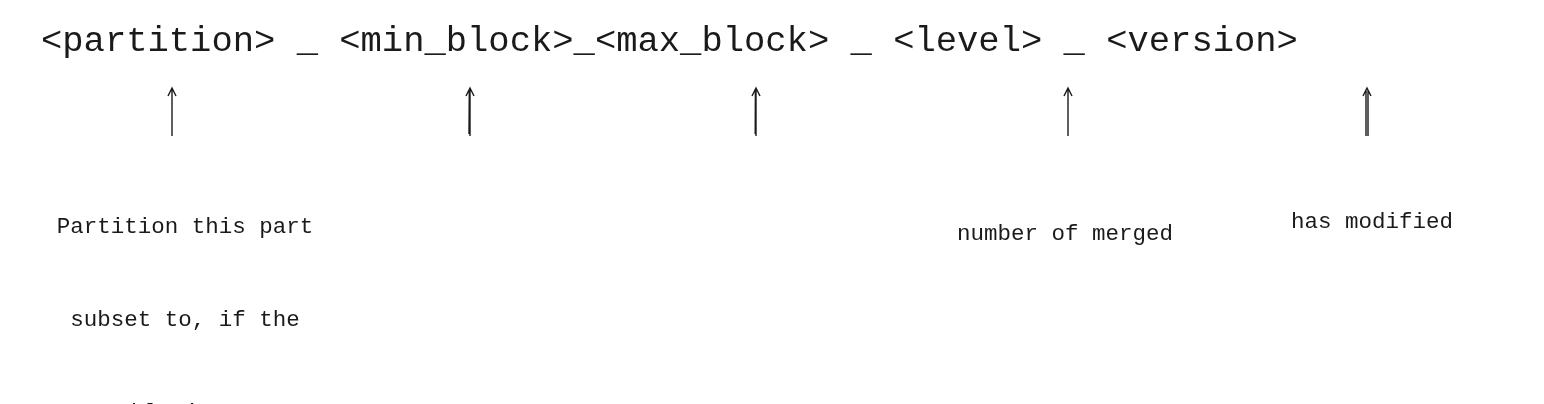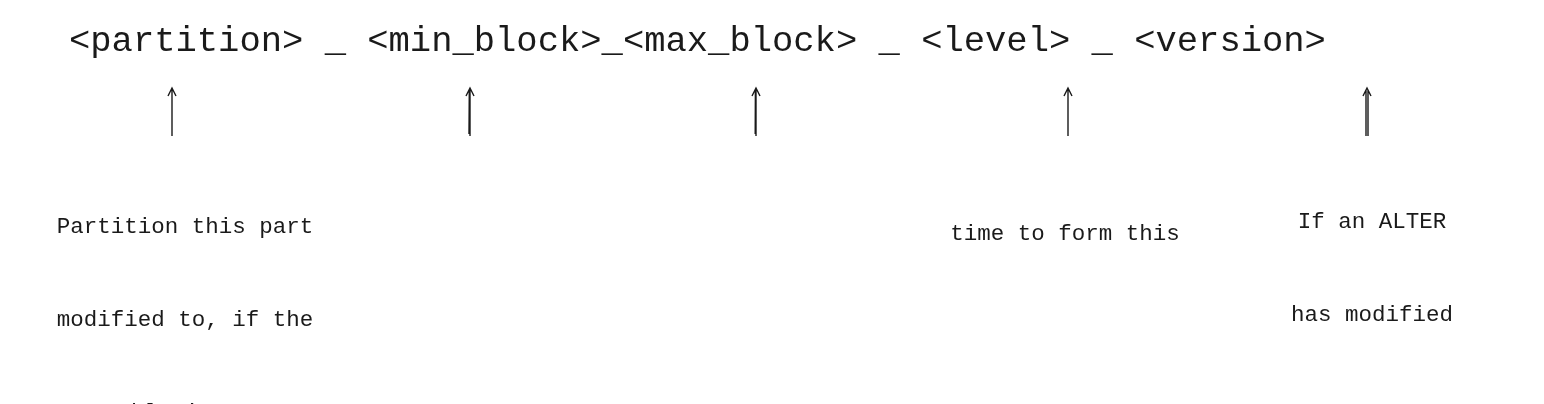--- a/index.html
+++ b/index.html
@@ -10,21 +10,21 @@
     body {
       width: 1544px;
       height: 404px;
       position: relative;
       overflow: hidden;
       font-family: "Liberation Mono", "DejaVu Sans Mono", monospace;
       color: #1a1a1a;
     }
     .format-line {
       position: absolute;
-      left: 69px;
+      left: 41px;
       top: 20px;
       font-size: 35.5px;
       line-height: 44px;
       white-space: pre;
       letter-spacing: 0px;
     }
     .arrow {
       position: absolute;
       top: 86px;
       width: 14px;
@@ -66,41 +66,40 @@
     </svg>
 </div>
 <div class="arrow" style="left:1360px;">
   <svg width="14" height="52" viewBox="0 0 14 52">
       <path d="M6 50 L6 4 M8 50 L8 4 M3 10 L7 2 L11 10" stroke="#1a1a1a" stroke-width="1.4" fill="none"></path>
     </svg>
 </div>
 
 <div class="desc" style="left:0px; top:150px; width:370px;">
   <span class="line">Partition this part</span>
-  <span class="line">modified to, if the</span>
+  <span class="line">subset to, if the</span>
   <span class="line">table is not</span>
   
   
 </div>
 
 <div class="desc" style="left:378px; top:158px; width:494px;">
   
   
   
   
   
 </div>
 
 <div class="desc" style="left:905px; top:157px; width:320px;">
-  <span class="line">time to form this</span>
+  <span class="line">number of merged</span>
   
   
   
 </div>
 
 <div class="desc" style="left:1230px; top:145px; width:284px;">
-  <span class="line">If an ALTER</span>
   <span class="line">has modified</span>
   
   
   
   
 </div>
 
 </body></html>

